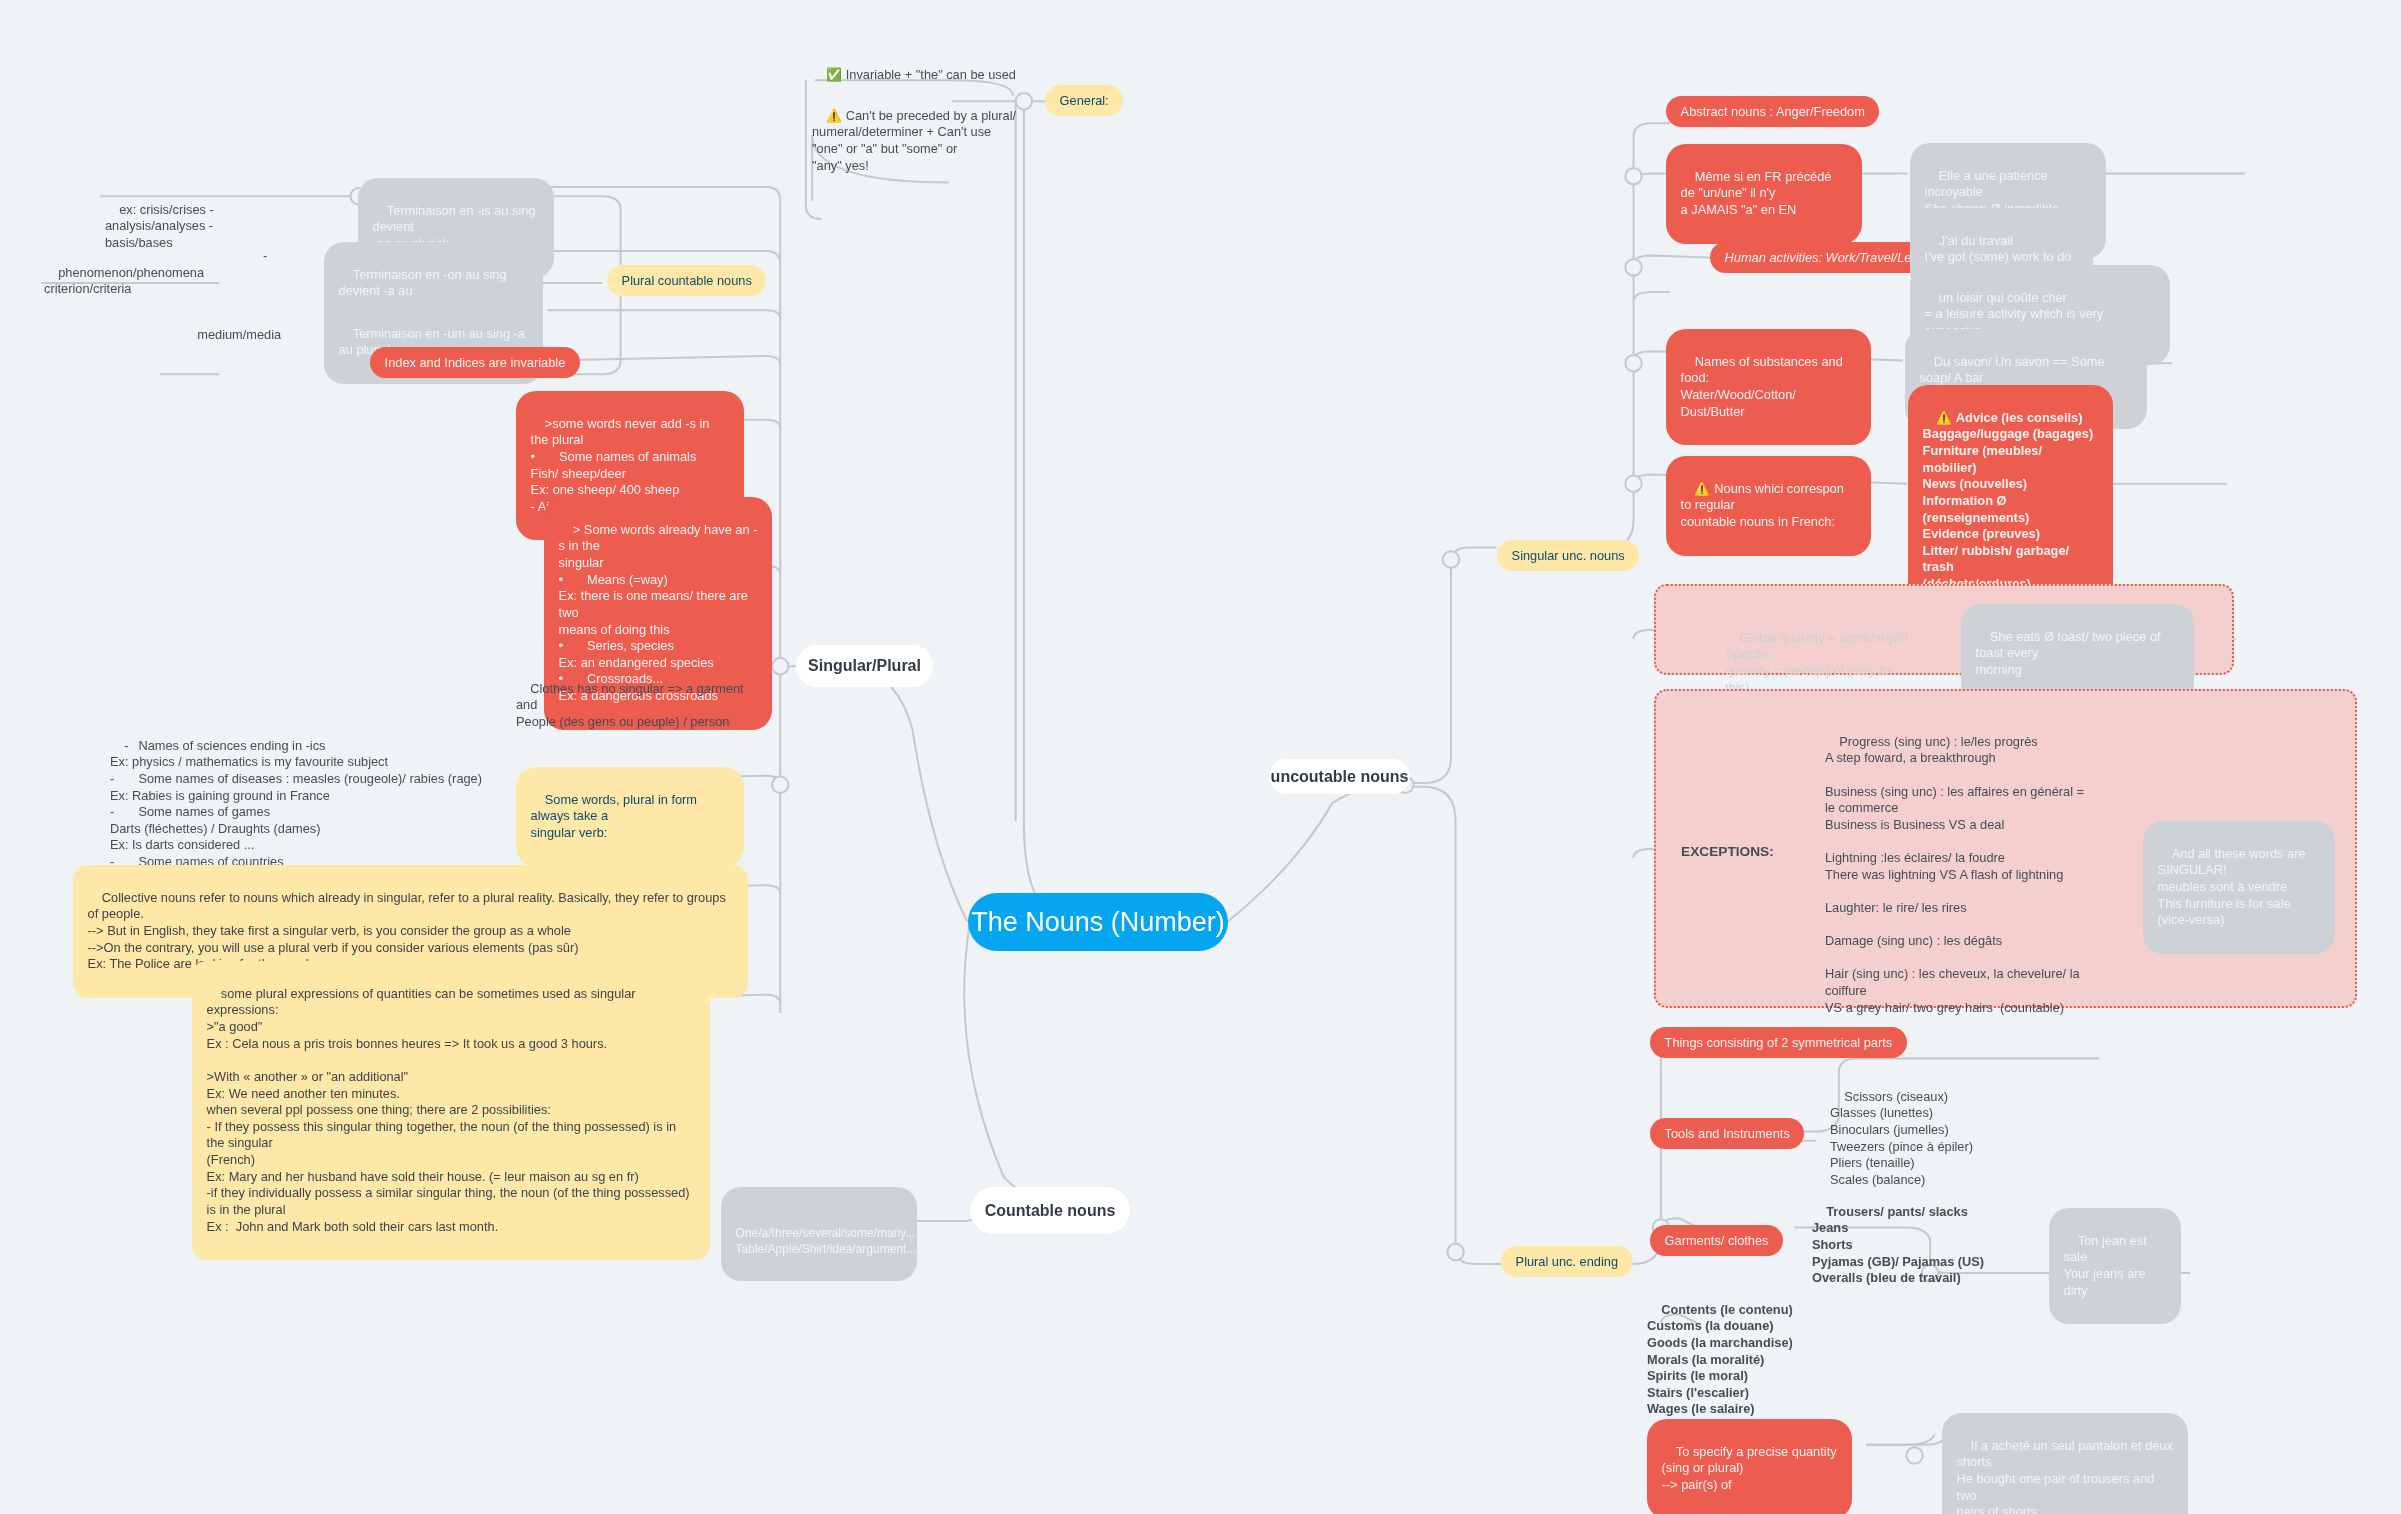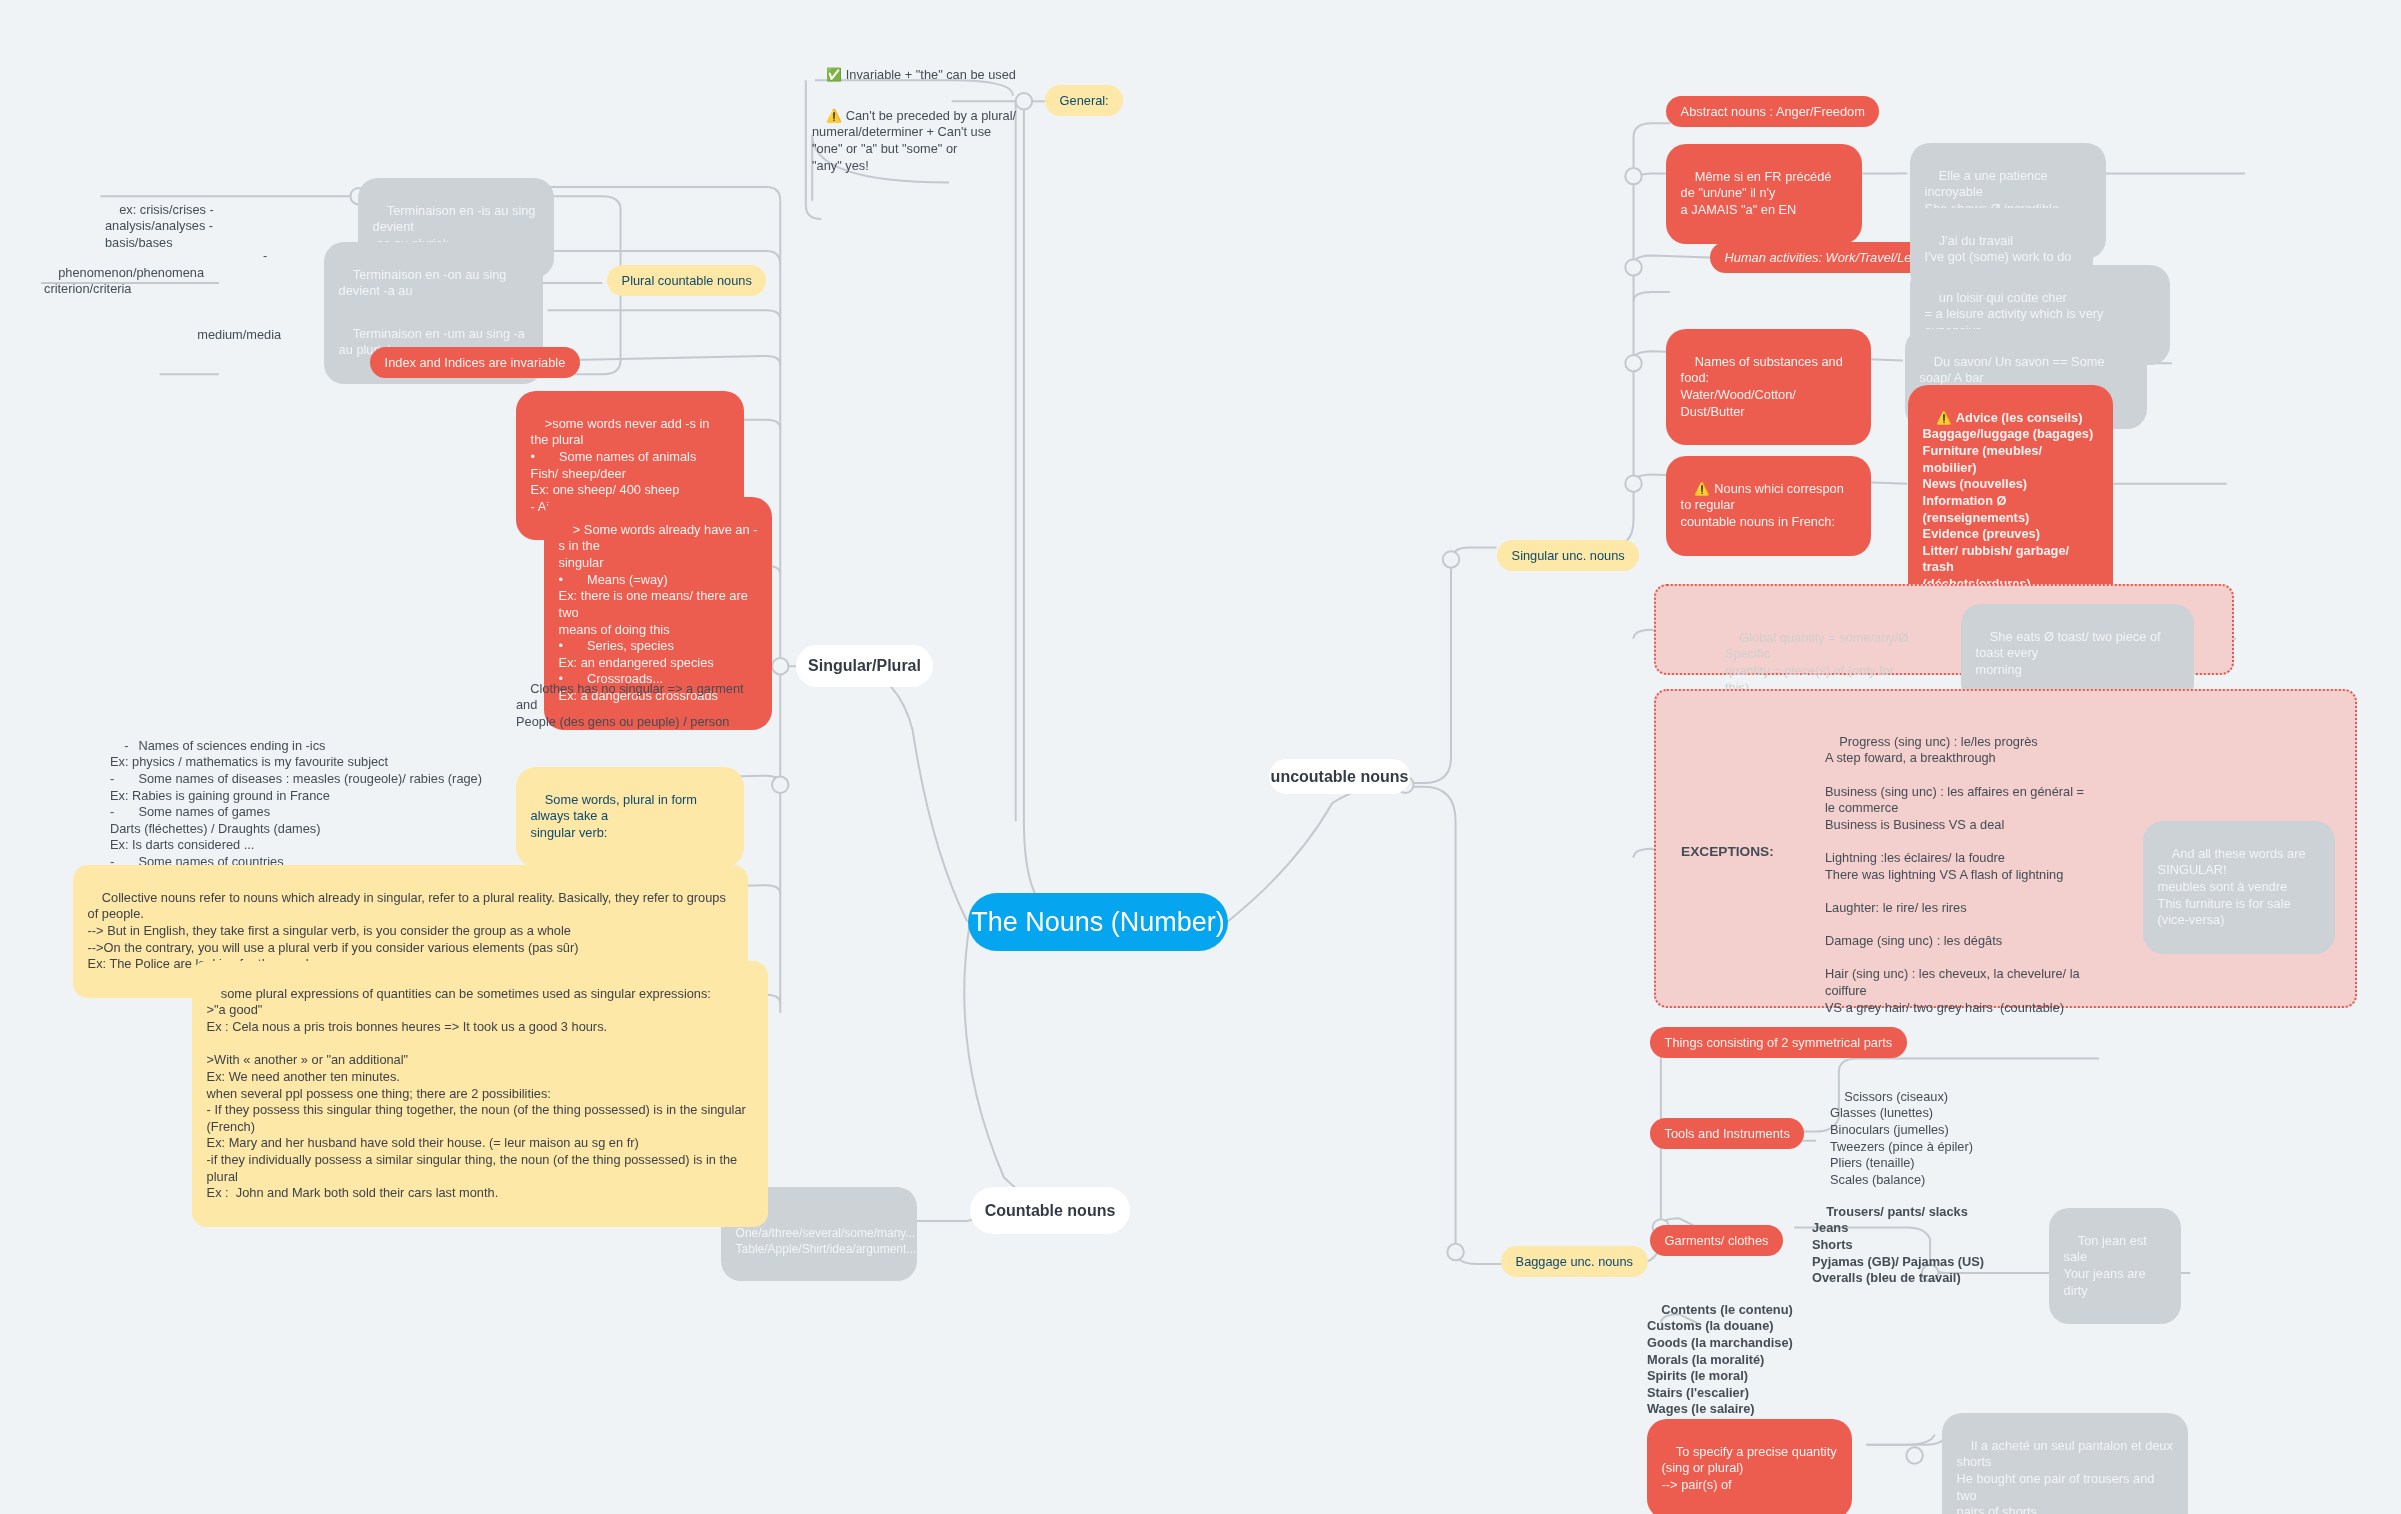--- a/index.html
+++ b/index.html
@@ -263,21 +263,21 @@
 Ex: The United States is going through a crisis.</span>
   </div>
 
   <div class="node yellowbox pad fs14 ws lead" style="left:73px;top:865px;width:675px;">
     <span>Collective nouns refer to nouns which already in singular, refer to a plural reality. Basically, they refer to groups of people.
 --&gt; But in English, they take first a singular verb, is you consider the group as a whole
 --&gt;On the contrary, you will use a plural verb if you consider various elements (pas sûr)
 Ex: The Police are looking for the murderer.</span>
   </div>
 
-  <div class="node yellowbox pad fs14 ws lead" style="left:192px;top:961px;width:576px;">
+  <div class="node yellowbox pad fs14 ws lead" style="left:192px;top:961px;width:518px;">
     <span>some plural expressions of quantities can be sometimes used as singular expressions:
 &gt;"a good"
 Ex : Cela nous a pris trois bonnes heures =&gt; It took us a good 3 hours.
 
 &gt;With « another » or "an additional"
 Ex: We need another ten minutes.
 when several ppl possess one thing; there are 2 possibilities:
 - If they possess this singular thing together, the noun (of the thing possessed) is in the singular
 (French)
 Ex: Mary and her husband have sold their house. (= leur maison au sg en fr)
@@ -381,21 +381,21 @@
 coiffure
 VS a grey hair/ two grey hairs  (countable)</span>
   </div>
   <div class="node rrect grey pad fs14 ws lead" style="left:2143px;top:821px;width:192px;">
     <span>And all these words are SINGULAR!
 meubles sont à vendre
 This furniture is for sale (vice-versa)</span>
   </div>
 
   <div class="node pill yellow pad fs14" style="left:1501px;top:1246px;">
-    <span>Baggage unc. nouns</span>
+    <span>Plural unc. ending</span>
   </div>
 
   <div class="node pill red pad fs14" style="left:1650px;top:1027px;">
     <span>Things consisting of 2 symmetrical parts</span>
   </div>
 
   <div class="node pill red pad fs14" style="left:1650px;top:1118px;">
     <span>Tools and Instruments</span>
   </div>
 

